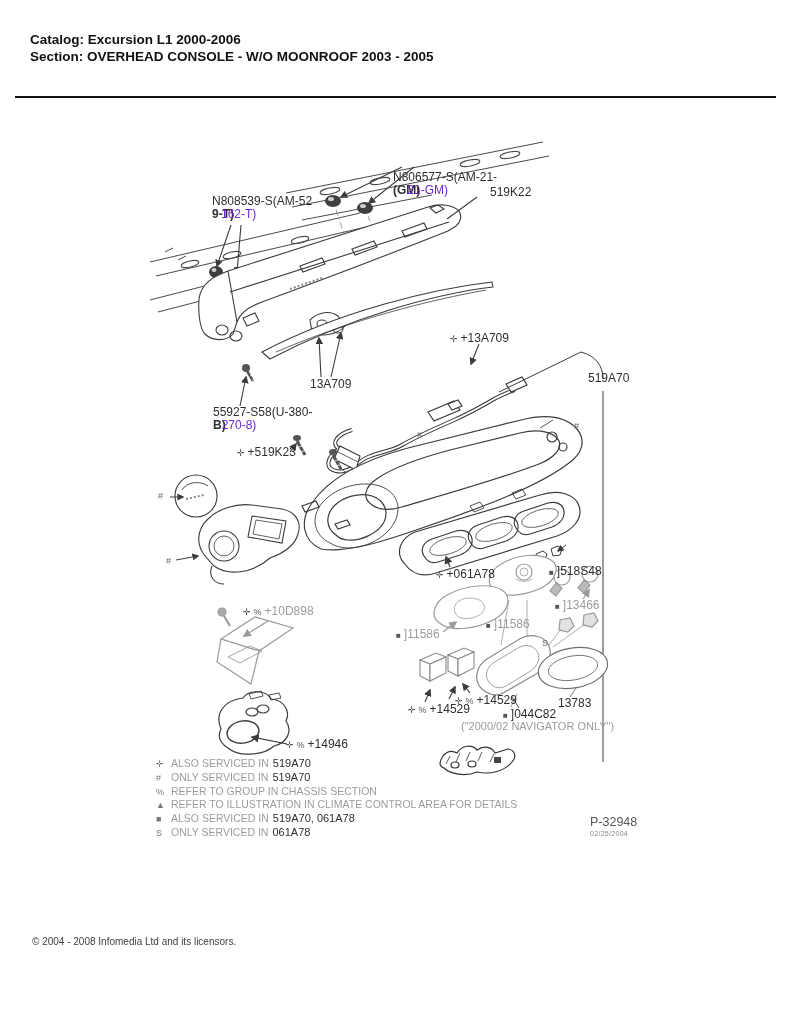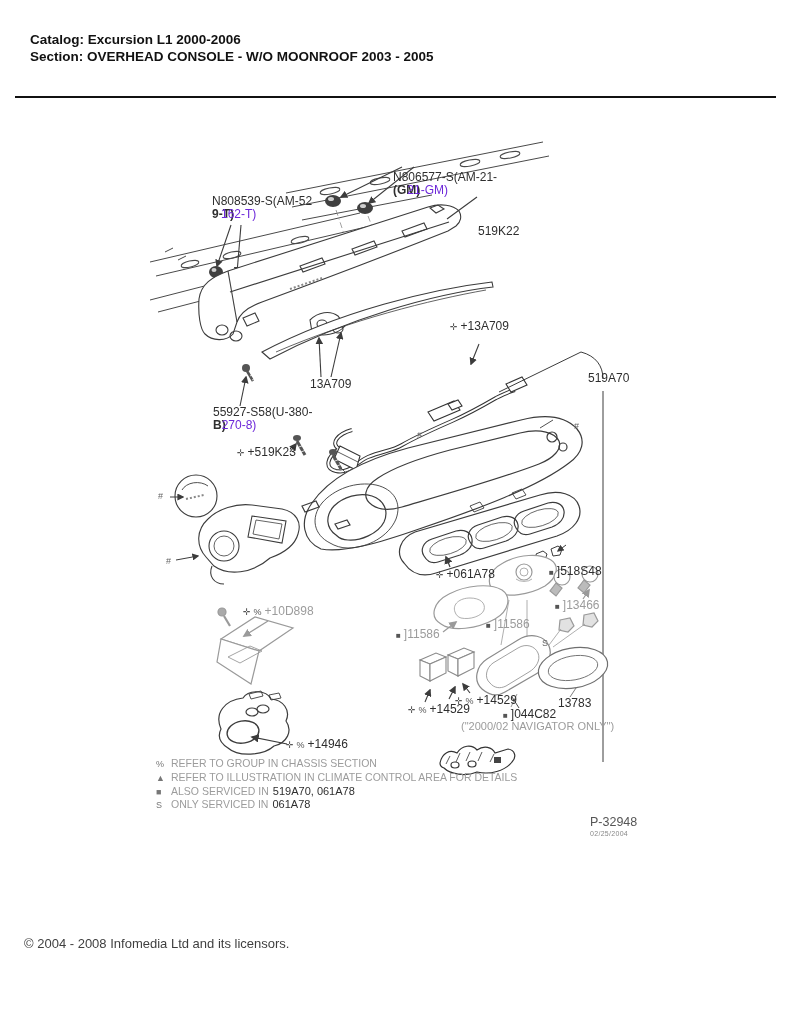--- a/index.html
+++ b/index.html
@@ -18,21 +18,21 @@
   .lbl .m.sq{font-size:8px;}
   .gray, .lbl.gray, .gray span{color:#9c9c9c;}
   .ghost{color:#6d28d9;margin-left:-13px;}
   .scat{position:absolute;font-size:9px;color:#666;}
   .legend{position:absolute;left:156px;top:757px;font-size:10.5px;color:#9c9c9c;}
   .legend .row{height:13.8px;line-height:13.8px;white-space:nowrap;}
   .legend .sym{display:inline-block;width:15px;color:#777;font-size:9px;text-align:left;}
   .legend .pn{color:#2f2f2f;font-size:11px;margin-left:4px;}
   .plate{position:absolute;left:590px;top:816px;color:#555;font-size:12.5px;line-height:12px;}
   .plate .dt{font-size:7px;color:#888;letter-spacing:.3px;}
-  .footer{position:absolute;left:24px;top:936px;font-size:13px;color:#3f3f3f;}
+  .footer{position:absolute;left:32px;top:936px;font-size:10px;color:#3f3f3f;}
 </style>
 </head>
 <body>
 
 <div class="page">
 
   <div class="hdr">
     <div>Catalog: Excursion L1 2000-2006</div>
     <div>Section: OVERHEAD CONSOLE - W/O MOONROOF 2003 - 2005</div>
   </div>
@@ -268,25 +268,25 @@
   <div class="lbl" style="left:393px;top:139px;margin-top:32px;">
     <div><span>N806577-S(AM-21-</span></div>
     <div><span style="font-weight:bold">(GM)</span><span class="ghost">21-GM)</span></div>
   </div>
 
   <div class="lbl" style="left:212px;top:195px;">
     <div><span>N808539-S(AM-52</span></div>
     <div><span style="font-weight:bold">9-T)</span><span class="ghost">162-T)</span></div>
   </div>
 
-  <div class="lbl" style="left:478px;top:186px;margin-top:39px;">
+  <div class="lbl" style="left:490px;top:186px;">
     <span>519K22</span>
   </div>
 
-  <div class="lbl" style="left:450px;top:320px;text-align:center;">
+  <div class="lbl" style="left:450px;top:332px;text-align:center;">
     <span class="m">✛</span><span>+13A709</span>
   </div>
 
   <div class="lbl" style="left:310px;top:378px;">
     <span>13A709</span>
   </div>
 
   <div class="lbl" style="left:588px;top:372px;">
     <span>519A70</span>
   </div>
@@ -349,20 +349,26 @@
   </div>
 
   <div class="scat" style="left:158px;top:491px;">#</div>
   <div class="scat" style="left:166px;top:556px;">#</div>
   <div class="scat" style="left:417px;top:430px;">#</div>
   <div class="scat" style="left:574px;top:421px;">#</div>
   <div class="scat" style="left:542px;top:638px;">S</div>
 
   <div class="legend">
     <div class="row">
+      <span class="sym">✛</span><span>ALSO SERVICED IN</span><span class="pn">519A70</span>
+    </div>
+    <div class="row">
+      <span class="sym">#</span><span>ONLY SERVICED IN</span><span class="pn">519A70</span>
+    </div>
+    <div class="row">
       <span class="sym">%</span><span>REFER TO GROUP IN CHASSIS SECTION</span><span class="pn"></span>
     </div>
     <div class="row">
       <span class="sym">▲</span><span>REFER TO ILLUSTRATION IN CLIMATE CONTROL AREA FOR DETAILS</span><span class="pn"></span>
     </div>
     <div class="row">
       <span class="sym">■</span><span>ALSO SERVICED IN</span><span class="pn">519A70, 061A78</span>
     </div>
     <div class="row">
       <span class="sym">S</span><span>ONLY SERVICED IN</span><span class="pn">061A78</span>

